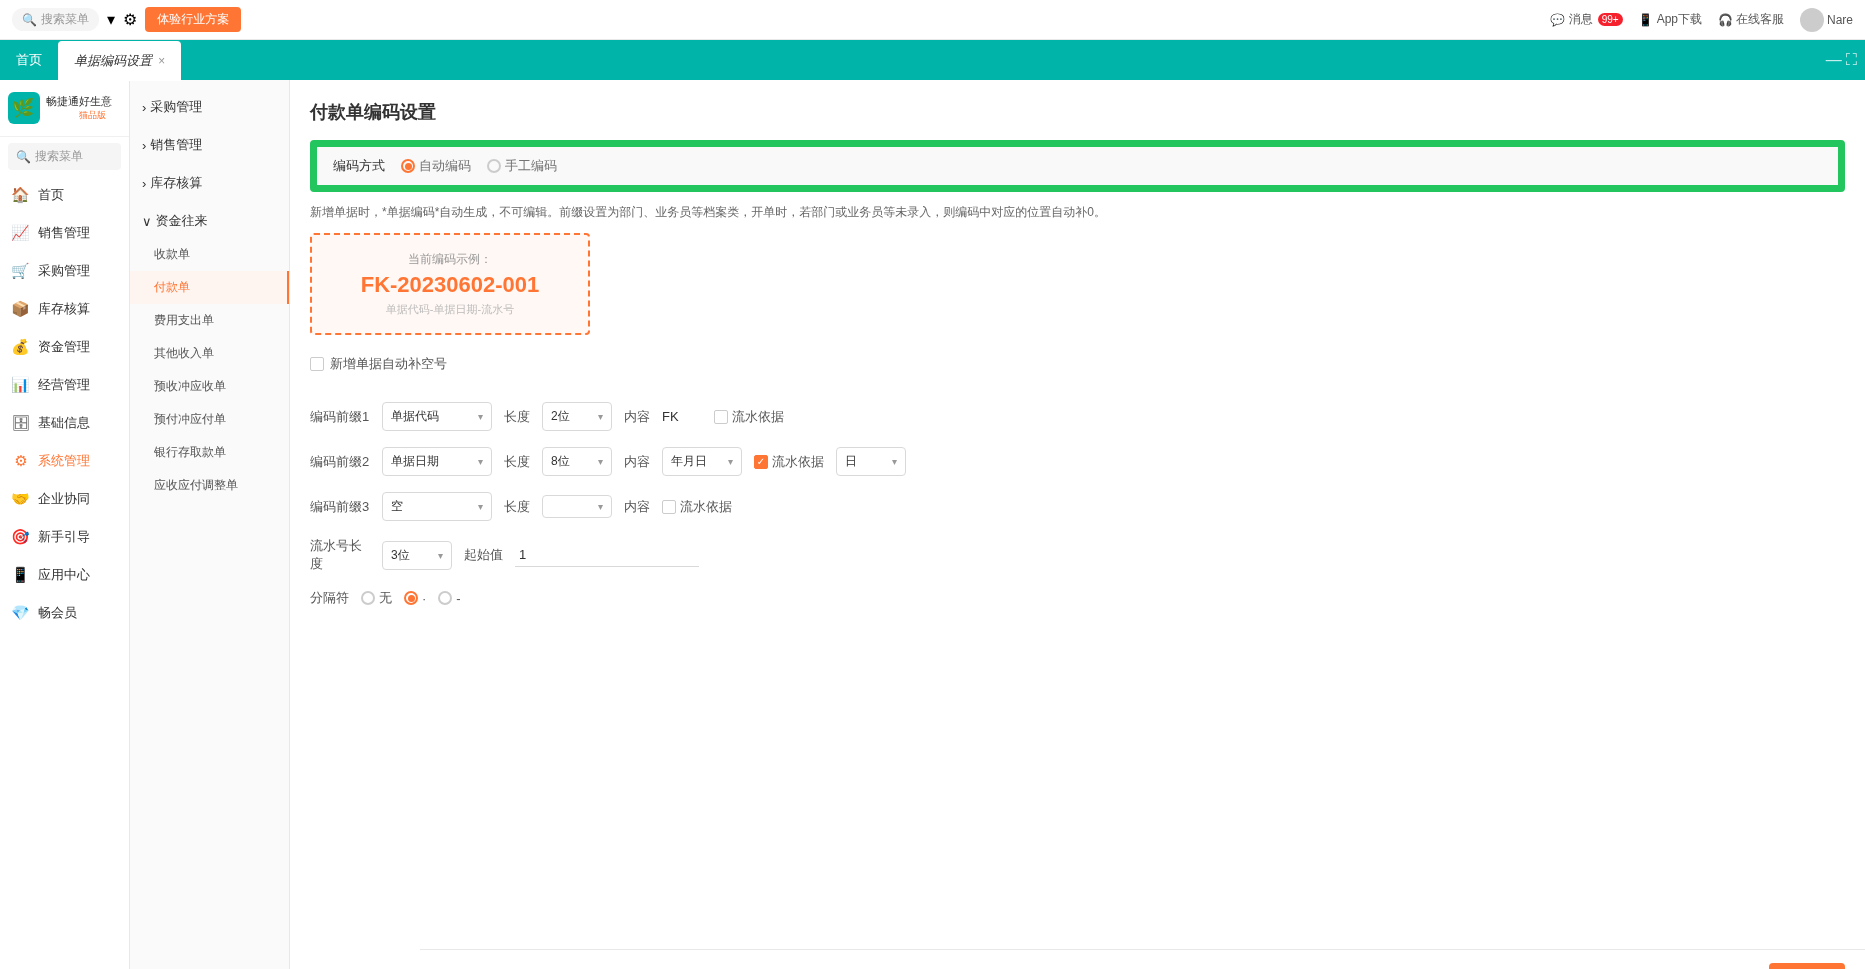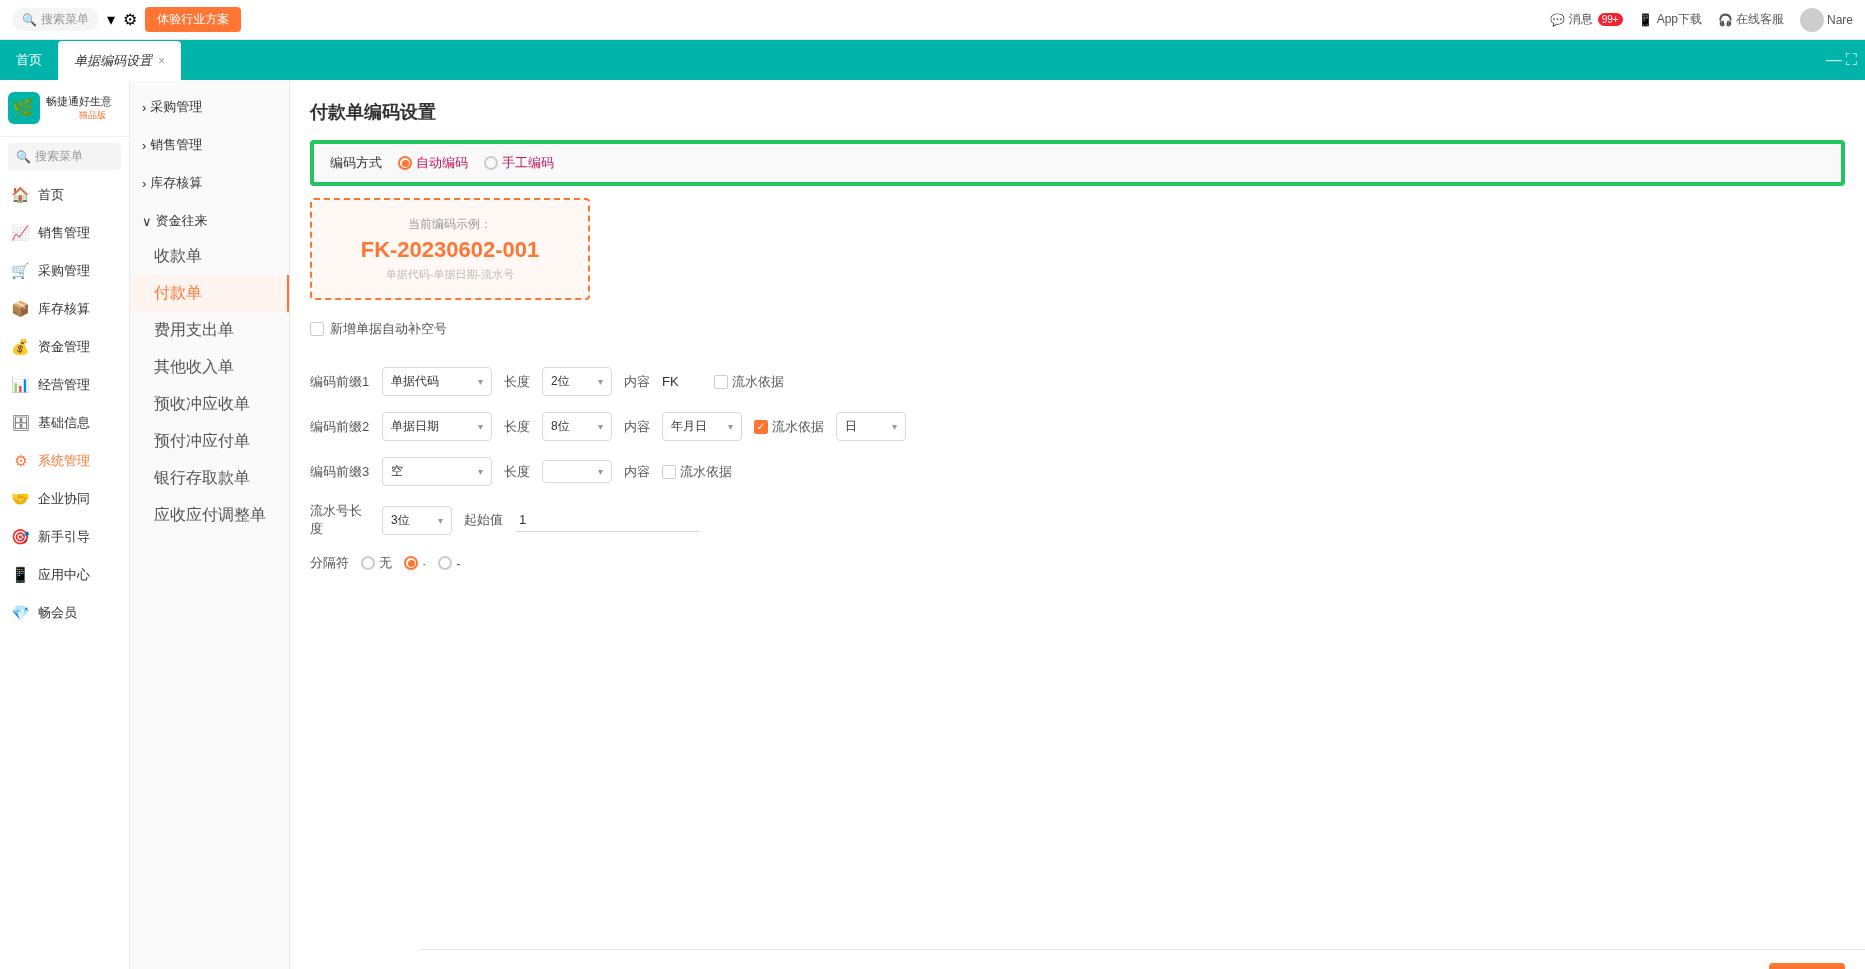--- a/index.html
+++ b/index.html
@@ -56,32 +56,32 @@
     .tab-bar-actions { margin-left: auto; display: flex; gap: 4px; padding-right: 8px; }
     .tab-action-btn { background: none; border: none; color: rgba(255,255,255,0.8); font-size: 16px; cursor: pointer; }
 
     
     .main { display: flex; flex: 1; height: 100%; }
 
     
     .sec-sidebar { width: 160px; background: #fafafa; border-right: 1px solid #e8e8e8; padding: 10px 0; }
     .sec-sidebar-group { margin-bottom: 4px; }
     .sec-sidebar-header { display: flex; align-items: center; padding: 8px 12px; font-size: 13px; color: #333; cursor: pointer; gap: 4px; }
-    .sec-sidebar-item { padding: 8px 16px 8px 24px; font-size: 16px; color: #555; cursor: pointer; }
+    .sec-sidebar-item { padding: 8px 16px 8px 24px; font-size: 12px; color: #555; cursor: pointer; }
     .sec-sidebar-item.active { background: #fff5f0; color: #ff7534; border-right: 2px solid #ff7534; }
 
     
     .content { flex: 1; padding: 20px; background: #fff; overflow-y: auto; }
     .page-title { font-size: 18px; font-weight: bold; color: #333; margin-bottom: 16px; }
 
     
-    .coding-method { display: flex; align-items: center; gap: 16px; padding: 10px 16px; background: #f9f9f9; border: 4px solid #22c55e; border-radius: 4px; margin-bottom: 12px; }
+    .coding-method { display: flex; align-items: center; gap: 16px; padding: 10px 16px; background: #f9f9f9; border: 7px solid #22c55e; border-radius: 4px; margin-bottom: 12px; }
     .coding-method-label { font-size: 13px; color: #333; }
     .radio-group { display: flex; align-items: center; gap: 16px; }
-    .radio-item { display: flex; align-items: center; gap: 4px; font-size: 13px; color: #be185d; cursor: pointer; }
+    .radio-item { display: flex; align-items: center; gap: 4px; font-size: 13px; color: #737373; cursor: pointer; }
     .radio-circle { width: 14px; height: 14px; border-radius: 50%; border: 2px solid #ccc; display: flex; align-items: center; justify-content: center; }
     .radio-circle.checked { border-color: #ff7534; }
     .radio-dot { width: 7px; height: 7px; border-radius: 50%; background: #ff7534; }
 
     
     .info-text { font-size: 12px; color: #666; margin-bottom: 12px; }
 
     
     .code-preview {
       border: 2px dashed #ff7534;
@@ -294,20 +294,21 @@
               <span>自动编码</span>
             </label>
             <label class="radio-item">
               <div class="radio-circle"></div>
               <span>手工编码</span>
             </label>
           </div>
         </div>
 
         
+        <div class="info-text">新增单据时，*单据编码*自动生成，不可编辑。前缀设置为部门、业务员等档案类，开单时，若部门或业务员等未录入，则编码中对应的位置自动补0。</div>
 
         
         <div class="code-preview">
           <div class="code-preview-label">当前编码示例：</div>
           <div class="code-preview-value">FK-20230602-001</div>
           <div class="code-preview-hint">单据代码-单据日期-流水号</div>
         </div>
 
         
         <div class="auto-fill-row">

